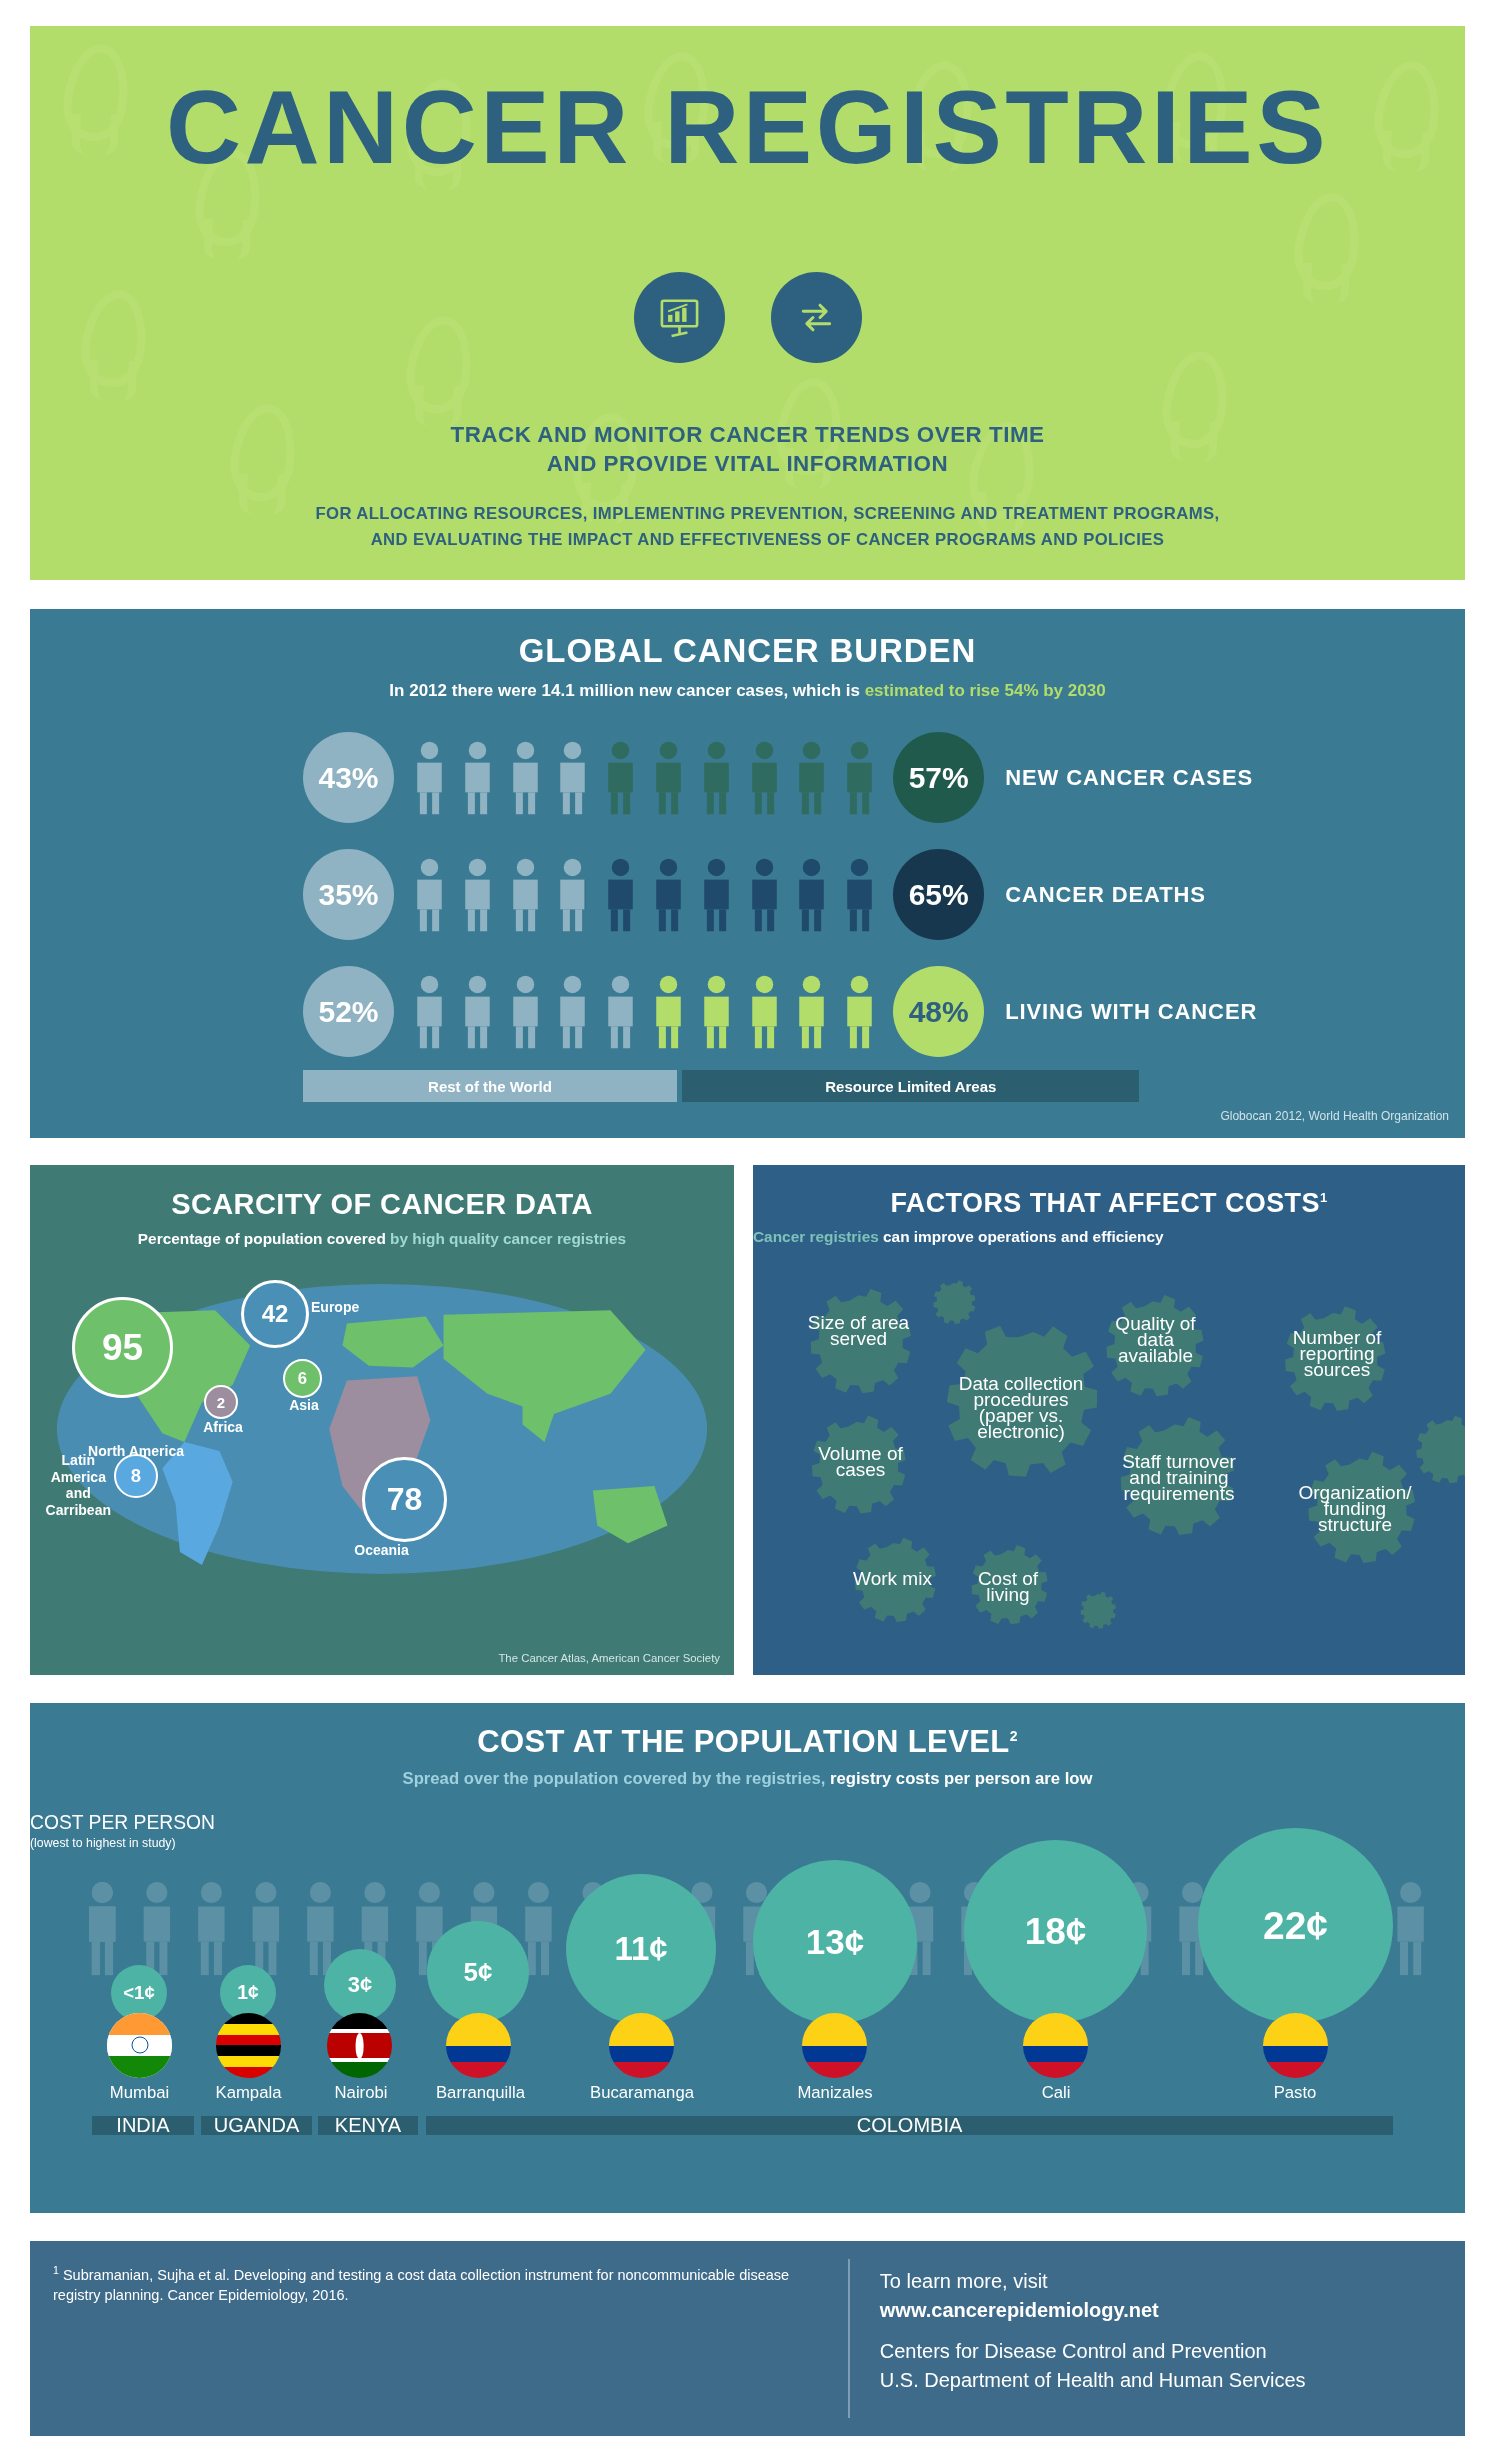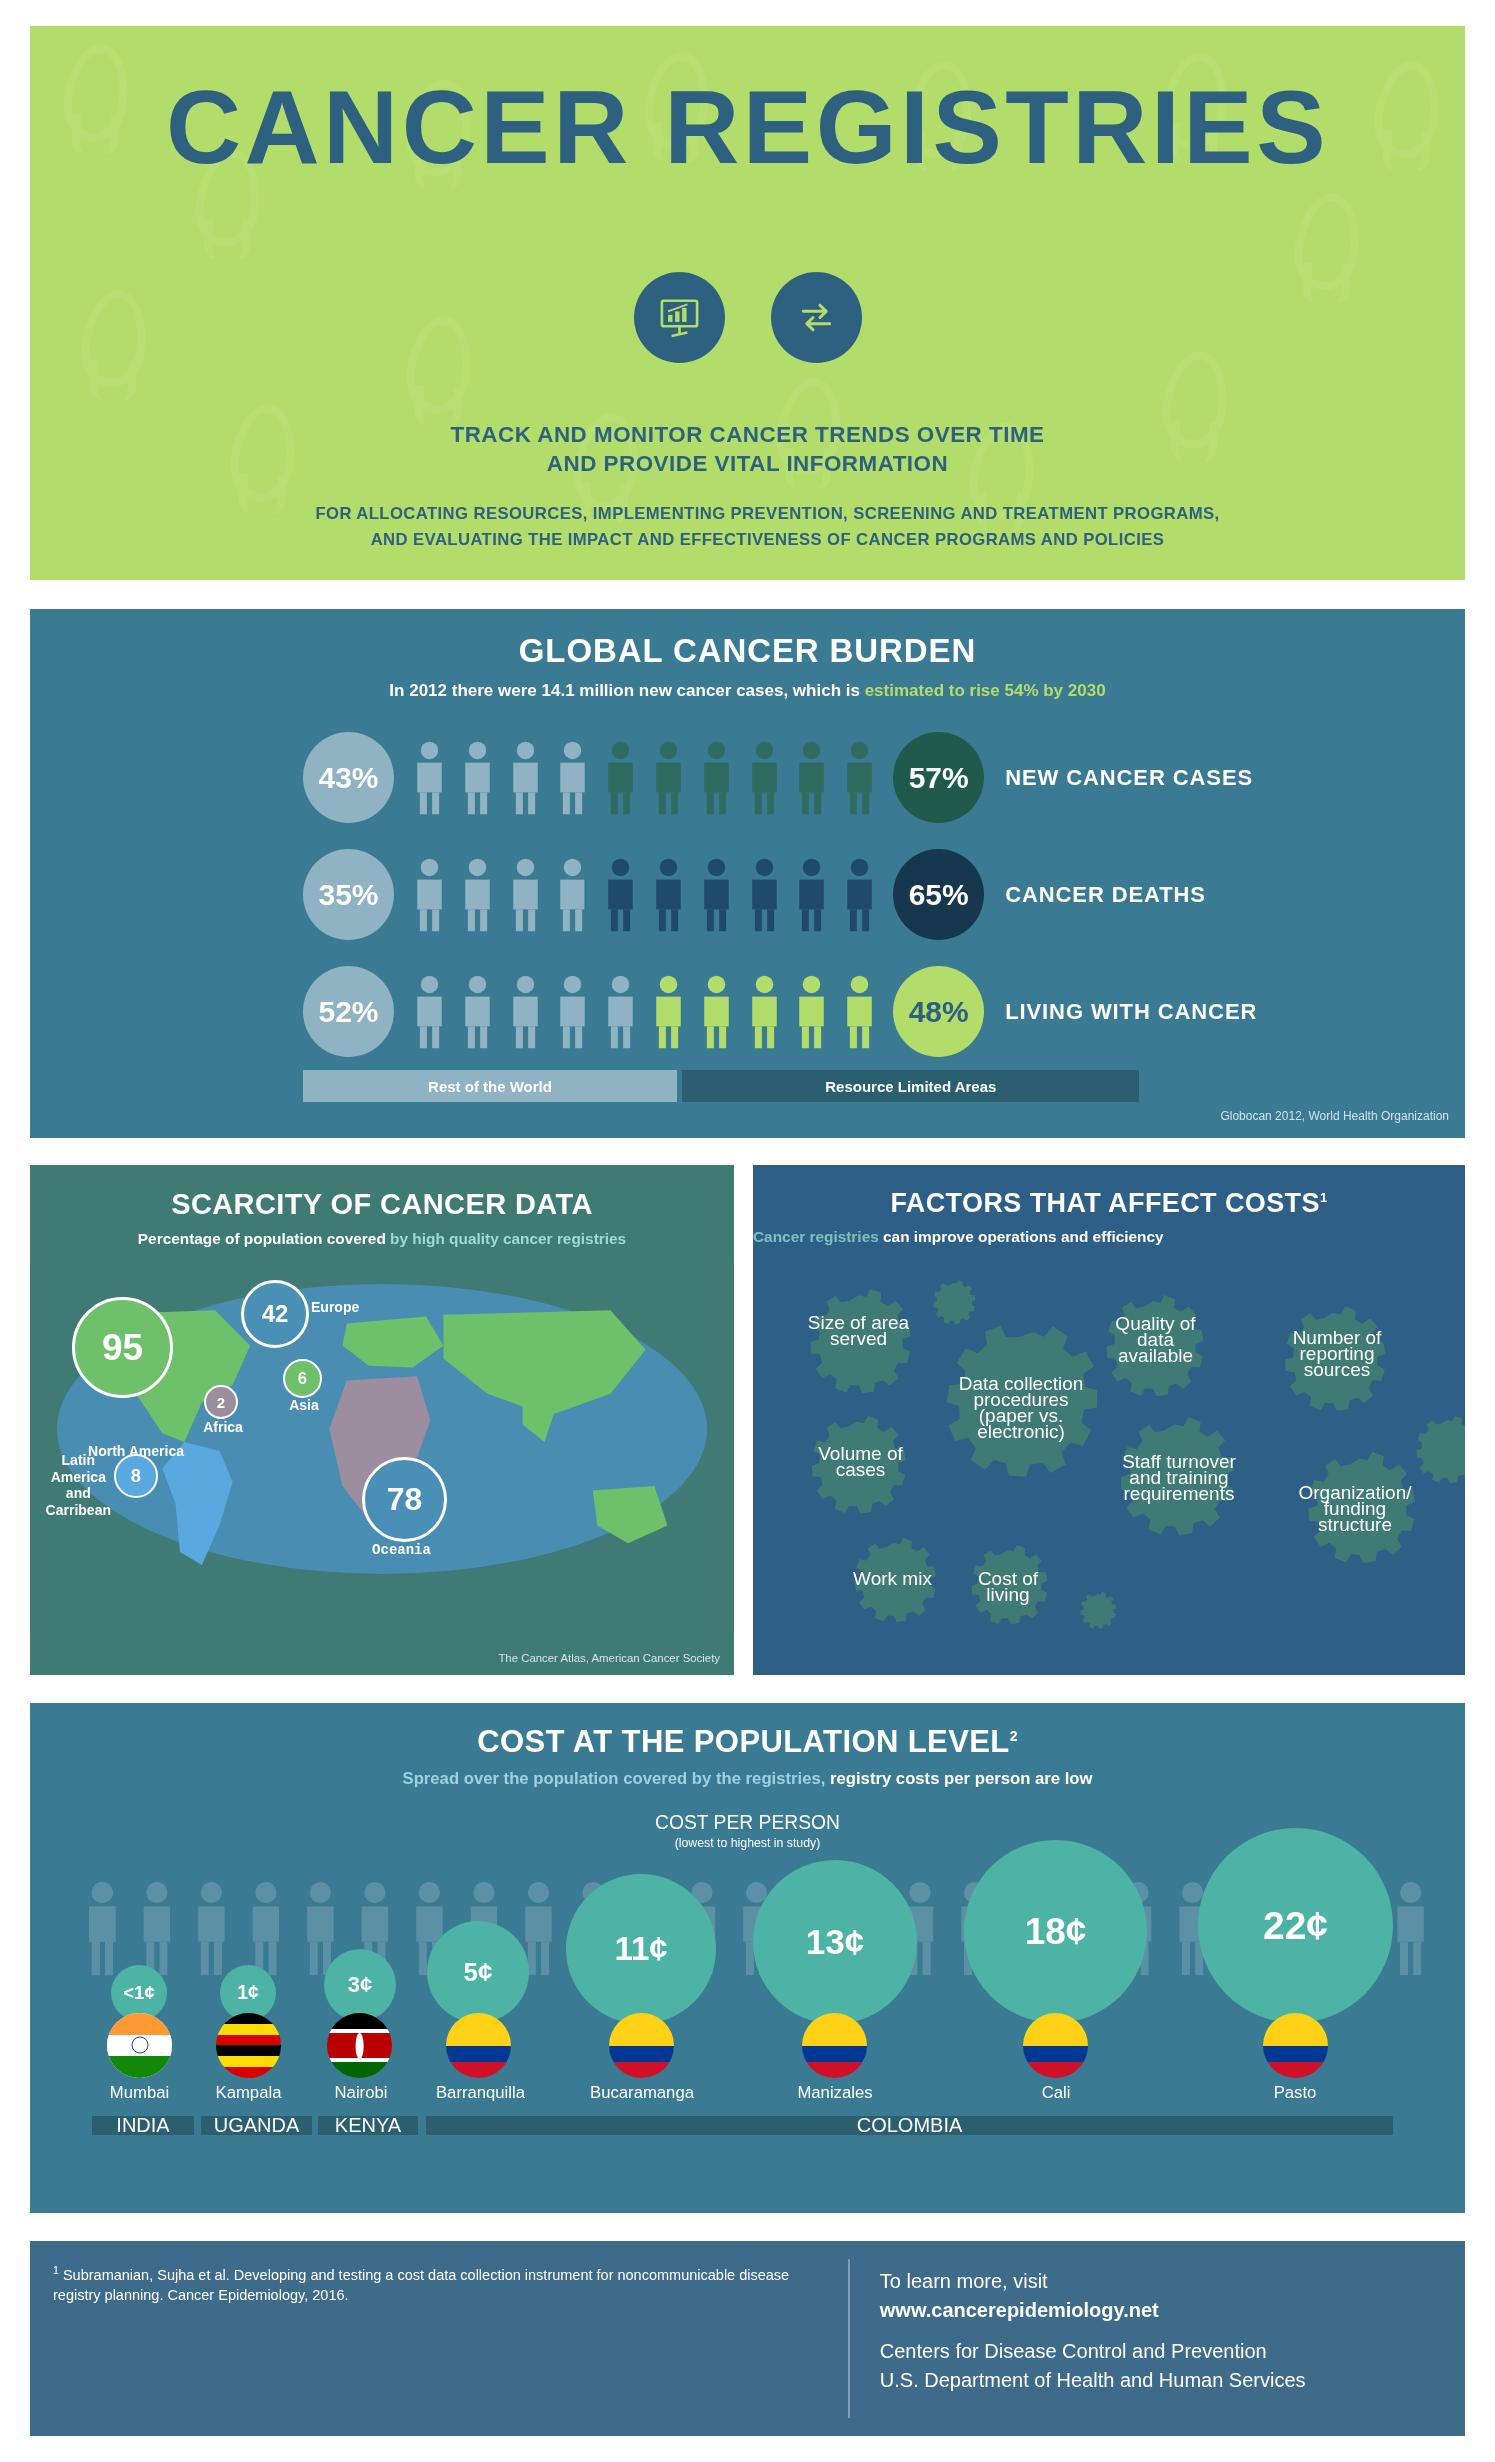--- a/index.html
+++ b/index.html
@@ -84,21 +84,21 @@
   .f-sub .hl{color:#7fc0bb;}
   .gearwrap{position:absolute;left:0;top:88px;width:712px;height:413px;}
   .gtxt{position:absolute;color:#fff;font-size:19px;text-align:center;line-height:16px;z-index:5;}
 
   
   .cost{position:absolute;left:30px;top:1703px;width:1435px;height:510px;background:#3b7a93;overflow:hidden;}
   .c-title{text-align:center;color:#fff;font-size:31px;font-weight:bold;padding-top:21px;letter-spacing:0.4px;}
   .c-title sup{font-size:14px;}
   .c-sub{text-align:center;font-size:16.7px;font-weight:bold;margin-top:8.8px;color:#fff;}
   .c-sub .hl{color:#9fd0de;}
-  .cpp{text-align:center;color:#fff;font-size:19.3px;margin-top:23px;}
+  .cpp{text-align:left;color:#fff;font-size:19.3px;margin-top:23px;}
   .cpp small{display:block;font-size:12.3px;margin-top:1.8px;}
   .ghost{position:absolute;left:53px;top:176px;display:flex;gap:16px;opacity:.17;}
   .cbub{border-radius:50%;background:#4cb3a5;display:flex;align-items:center;justify-content:center;color:#fff;font-weight:bold;position:absolute;}
   .flag{width:65px;height:65px;border-radius:50%;overflow:hidden;position:absolute;}
   .cname{position:absolute;color:#fff;font-size:16.7px;text-align:center;}
   .cbar{position:absolute;height:19px;background:#2b5f6f;color:#fff;display:flex;align-items:center;justify-content:center;font-size:20px;}
 
   
   .foot{position:absolute;left:30px;top:2241px;width:1435px;height:195px;background:#3f6b8a;display:flex;}
   .foot-l{width:818px;padding:19.3px 23px 0 23px;color:#fff;font-size:14.5px;line-height:20px;box-sizing:border-box;}
@@ -479,21 +479,21 @@
       <div class="bubble" style="left:253px;top:97px;width:35px;height:35px;font-size:16.7px;background:#6ec06a;border-width:2.6px;">6</div>
       <div class="blbl" style="left:239px;top:135px;width:70px;">Asia</div>
 
       <div class="bubble" style="left:174px;top:123px;width:30px;height:30px;font-size:15px;background:#9c8e9e;border-width:2.6px;">2</div>
       <div class="blbl" style="left:158px;top:157px;width:70px;">Africa</div>
 
       <div class="bubble" style="left:84px;top:192px;width:40px;height:40px;font-size:18.5px;background:#5aa8e0;border-width:2.6px;">8</div>
       <div class="blbl" style="left:8.8px;top:190px;width:79px;">Latin America and Carribean</div>
 
       <div class="bubble" style="left:332px;top:195px;width:79px;height:79px;font-size:32px;background:#4a8fb5;">78</div>
-      <div class="blbl" style="left:332px;top:280px;width:79px;font-family:Liberation Mono, monospace;">Oceania</div>
+      <div class="blbl" style="left:312px;top:280px;width:79px;">Oceania</div>
     </div>
     <div class="s-src">The Cancer Atlas, American Cancer Society</div>
   </div>
 
   <div class="factors">
     <div class="f-title">
       <span>FACTORS THAT AFFECT COSTS</span><sup>1</sup>
     </div>
     <div class="f-sub">
       <span class="hl">Cancer registries</span><span> can improve operations and efficiency</span>

